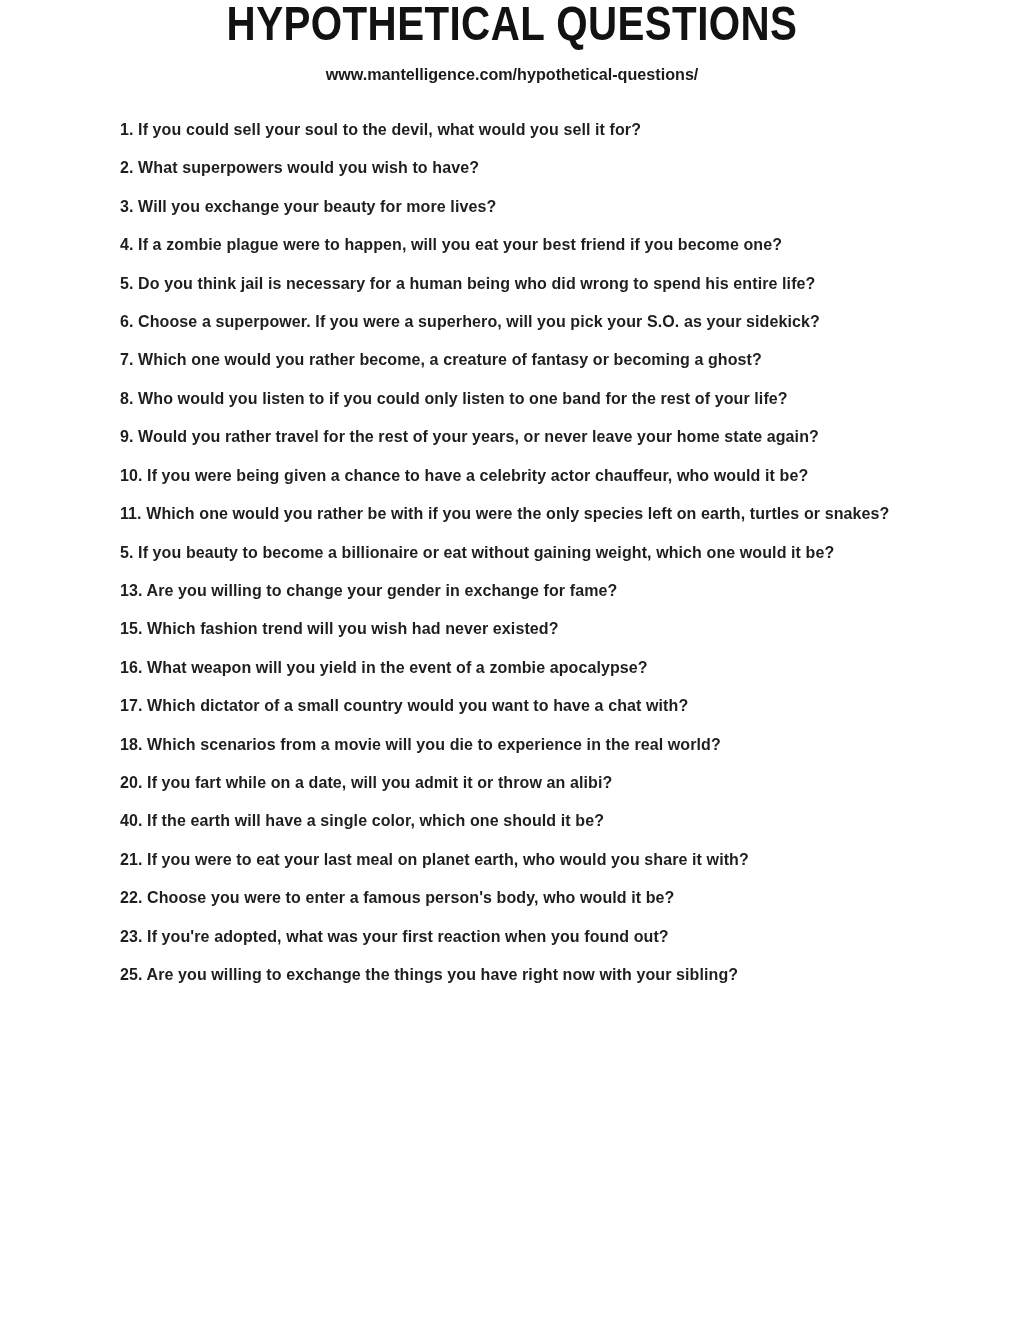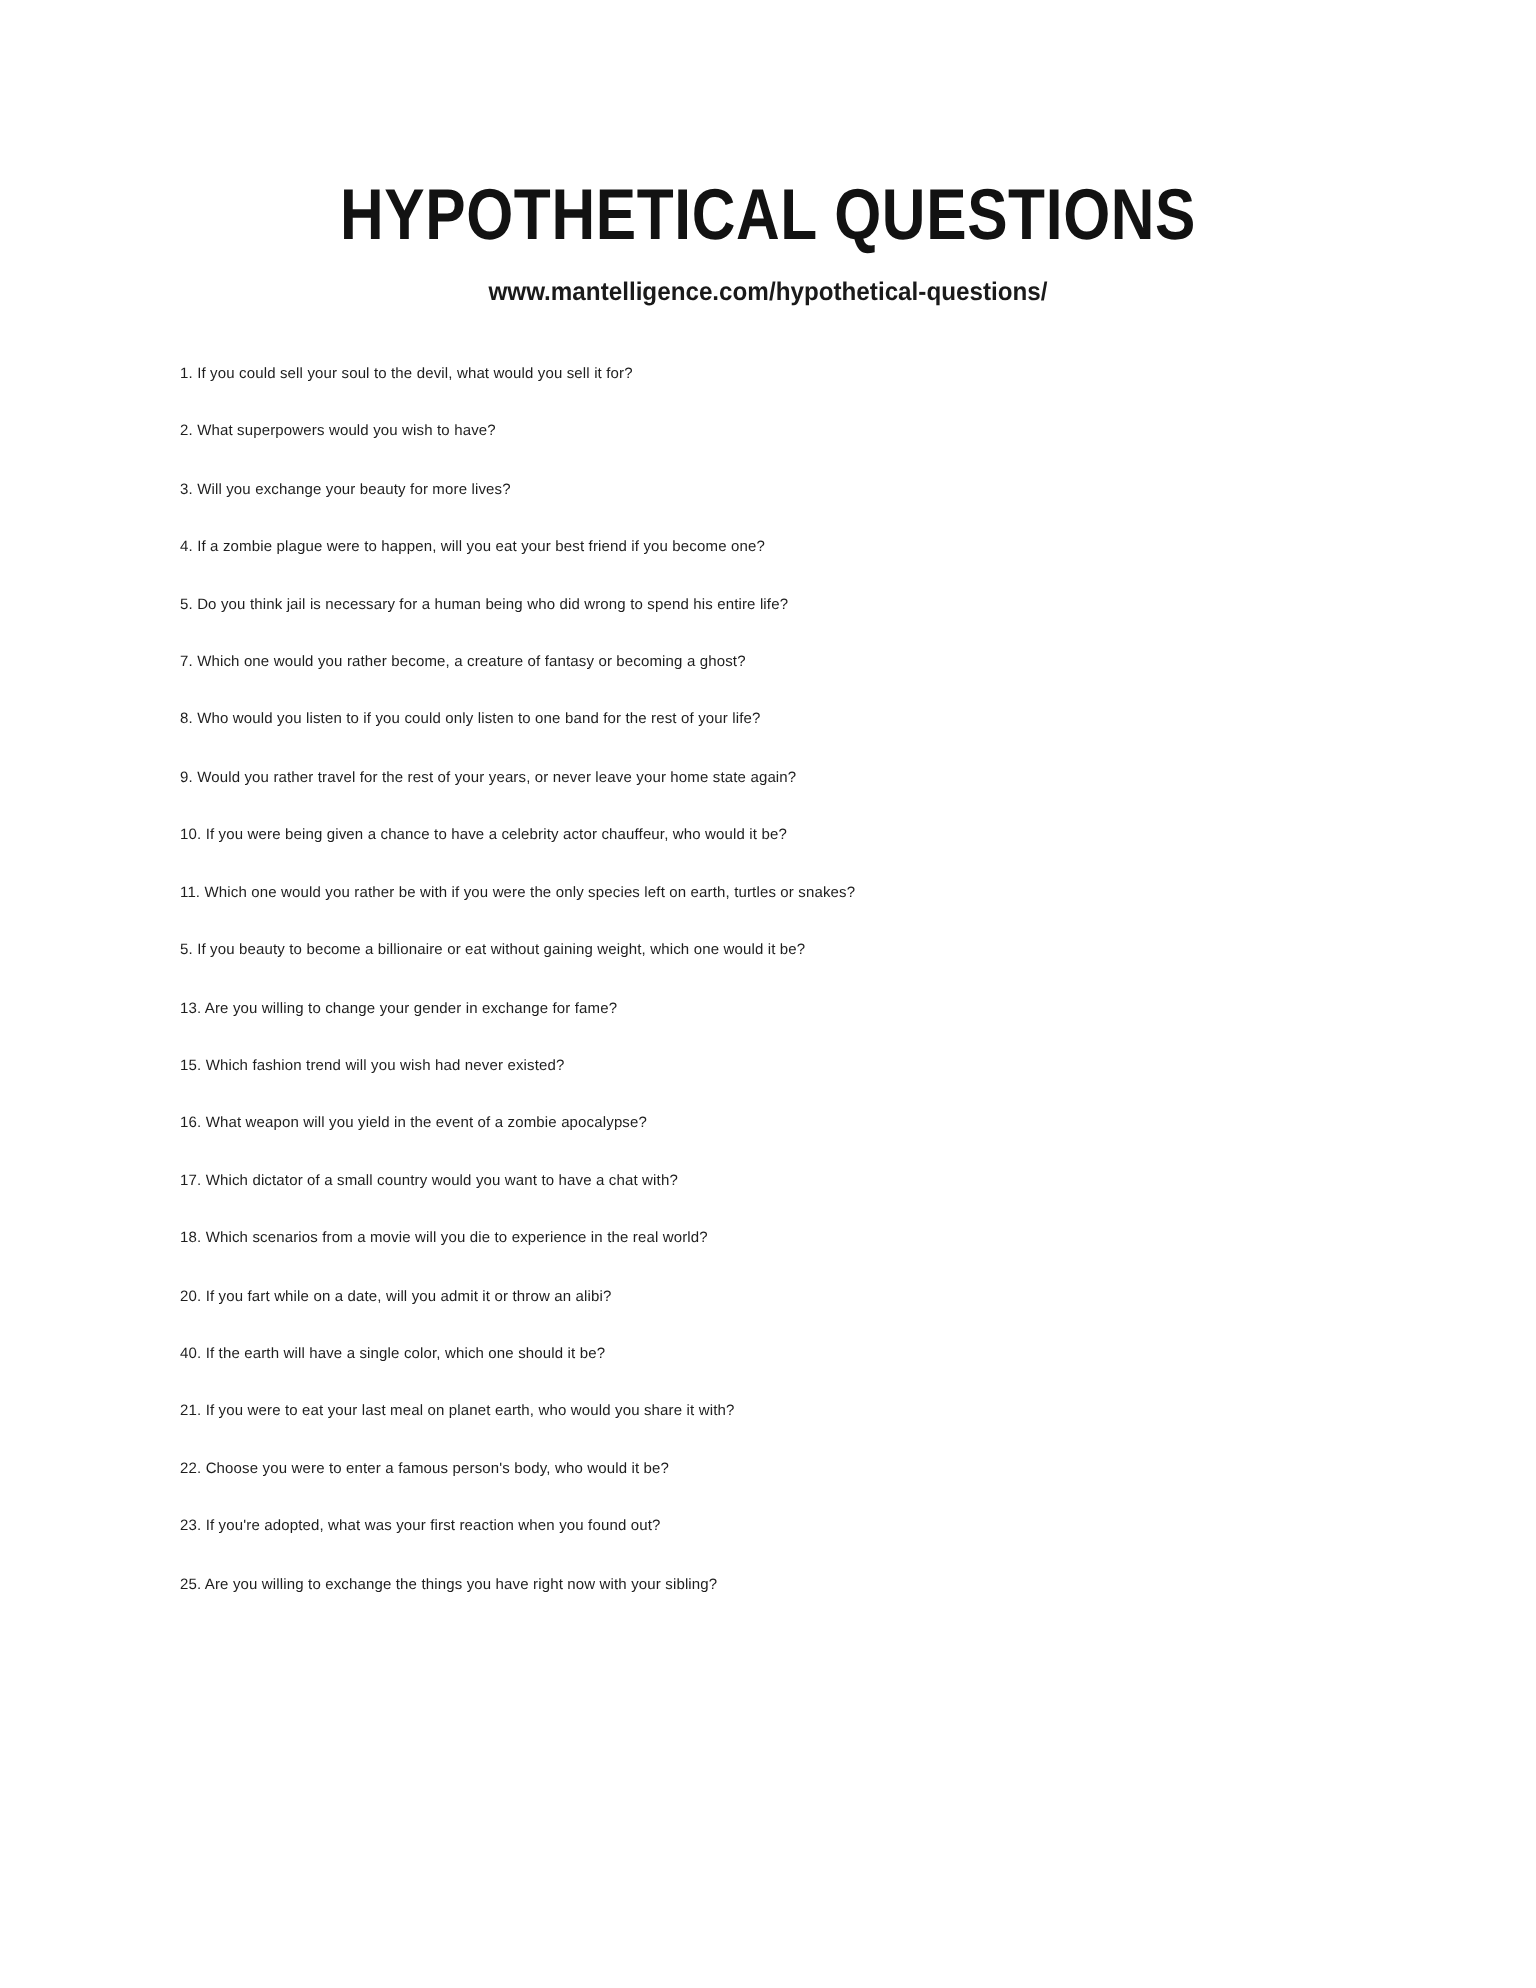--- a/index.html
+++ b/index.html
@@ -8,21 +8,20 @@
     background: #ffffff;
   }
   body {
     width: 1024px;
     height: 1325px;
     overflow: hidden;
     font-family: "Liberation Sans", sans-serif;
     color: #1d1d1d;
   }
   .doc {
-    padding-top: 120px;
   }
   .doc-title {
     margin: 0;
     text-align: center;
     font-size: 48px;
     line-height: 1;
     font-weight: 700;
     color: #121212;
     transform: scaleX(0.84);
     transform-origin: 50% 50%;
@@ -38,45 +37,47 @@
     color: #1a1a1a;
     transform: scaleX(0.95);
     transform-origin: 50% 50%;
     white-space: nowrap;
   }
   .question-list {
     margin: 26px 0 0 120px;
   }
   .question {
     margin: 0;
-    font-size: 10px;
+    font-size: 16px;
     line-height: 38.4px;
     color: #1e1e1e;
     white-space: nowrap;
     letter-spacing: 0.1px;
+    font-weight: bold;
   }
 </style>
 </head>
 <body>
 
 <div class="doc">
   <h1 class="doc-title">HYPOTHETICAL QUESTIONS</h1>
   <p class="doc-url">www.mantelligence.com/hypothetical-questions/</p>
 
   <div class="question-list">
     <p class="question"><span>1. </span><span>If you could sell your soul to the devil, what would you sell it for?</span></p>
 
     <p class="question"><span>2. </span><span>What superpowers would you wish to have?</span></p>
 
     <p class="question"><span>3. </span><span>Will you exchange your beauty for more lives?</span></p>
 
     <p class="question"><span>4. </span><span>If a zombie plague were to happen, will you eat your best friend if you become one?</span></p>
 
     <p class="question"><span>5. </span><span>Do you think jail is necessary for a human being who did wrong to spend his entire life?</span></p>
 
+    <p class="question"><span>6. </span><span>Choose a superpower. If you were a superhero, will you pick your S.O. as your sidekick?</span></p>
 
     <p class="question"><span>7. </span><span>Which one would you rather become, a creature of fantasy or becoming a ghost?</span></p>
 
     <p class="question"><span>8. </span><span>Who would you listen to if you could only listen to one band for the rest of your life?</span></p>
 
     <p class="question"><span>9. </span><span>Would you rather travel for the rest of your years, or never leave your home state again?</span></p>
 
     <p class="question"><span>10. </span><span>If you were being given a chance to have a celebrity actor chauffeur, who would it be?</span></p>
 
     <p class="question"><span>11. </span><span>Which one would you rather be with if you were the only species left on earth, turtles or snakes?</span></p>

